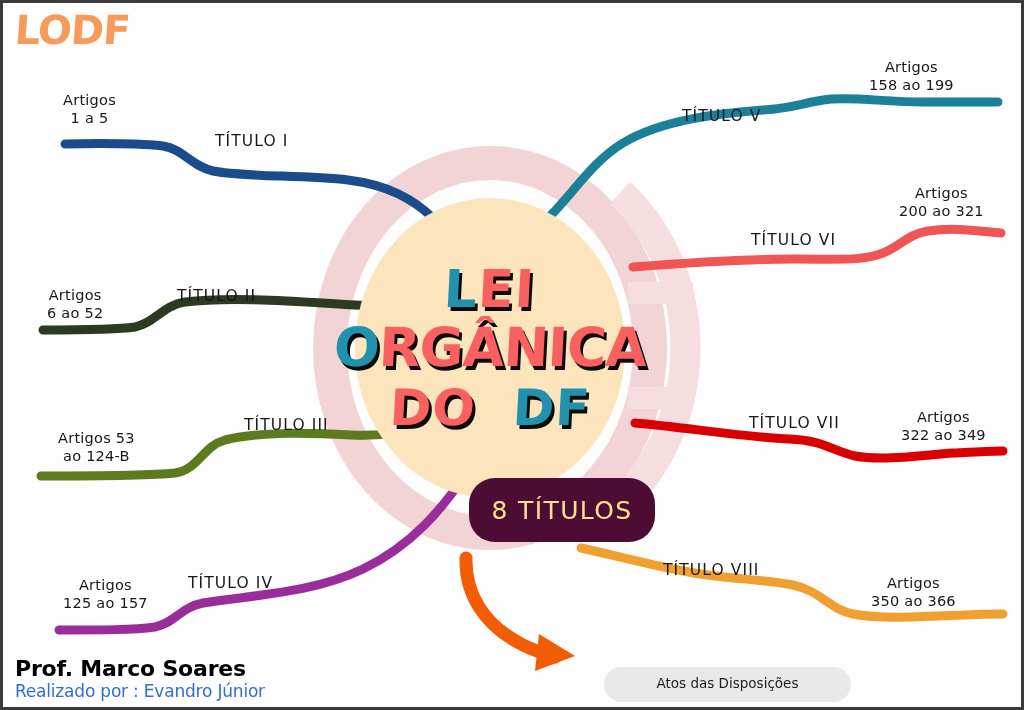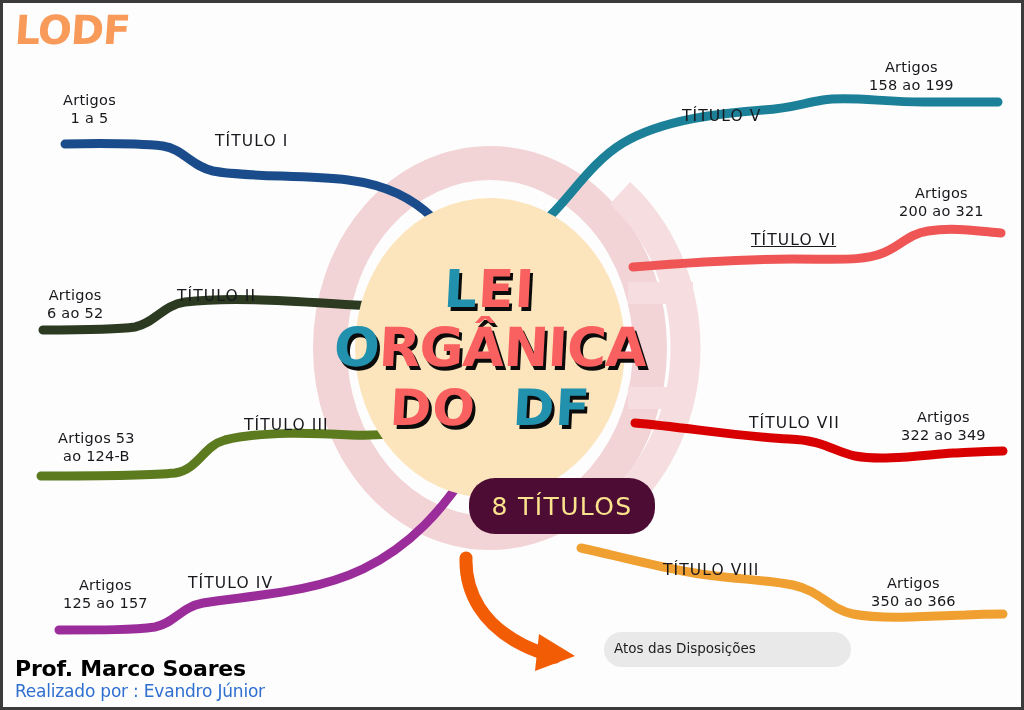--- a/index.html
+++ b/index.html
@@ -85,46 +85,46 @@
   #ctr-l3 { font-size: 50px; letter-spacing: 1px;}
   .cy { color: #2291ad; }
   .co { color: #f8615f; }
 
   
   #badge {
     position: absolute;
     left: 466px;
     top: 475px;
     width: 186px;
-    height: 56px;
+    height: 64px;
     background: #4d0c33;
     border-radius: 26px;
     display: flex;
     align-items: center;
     justify-content: center;
     z-index: 6;
   }
   #badge-text {
     color: #fbe38d;
     font-size: 25px;
     font-family: "DejaVu Sans", sans-serif;
     letter-spacing: 1.4px;
     font-weight: 400;
   }
 
   
   #atos-box {
     position: absolute;
     left: 601px;
-    top: 629px;
+    top: 664px;
     width: 227px;
     padding: 7px 10px 8px 10px;
     background: #e9e9e9;
     border-radius: 18px;
-    text-align: left;
+    text-align: center;
     z-index: 6;
   }
   #atos-box .atos-line {
     display: block;
     font-size: 13.5px;
     color: #1c1c1c;
     line-height: 1.45;
     font-family: "DejaVu Sans", sans-serif;
   }
 
@@ -216,21 +216,21 @@
   <div class="lbl lbl-art" style="left:866px; top:56px;">
     <span>Artigos</span>
     <span>158 ao 199</span>
   </div>
   <div class="lbl lbl-title" style="left:679px; top:104px;">TÍTULO V</div>
 
   <div class="lbl lbl-art" style="left:896px; top:182px;">
     <span>Artigos</span>
     <span>200 ao 321</span>
   </div>
-  <div class="lbl lbl-title" style="left:748px; top:228px;text-decoration:underline;">TÍTULO VI</div>
+  <div class="lbl lbl-title" style="left:748px; top:228px;">TÍTULO VI</div>
 
   <div class="lbl lbl-art" style="left:898px; top:406px;">
     <span>Artigos</span>
     <span>322 ao 349</span>
   </div>
   <div class="lbl lbl-title" style="left:746px; top:411px;">TÍTULO VII</div>
 
   <div class="lbl lbl-art" style="left:868px; top:572px;">
     <span>Artigos</span>
     <span>350 ao 366</span>

